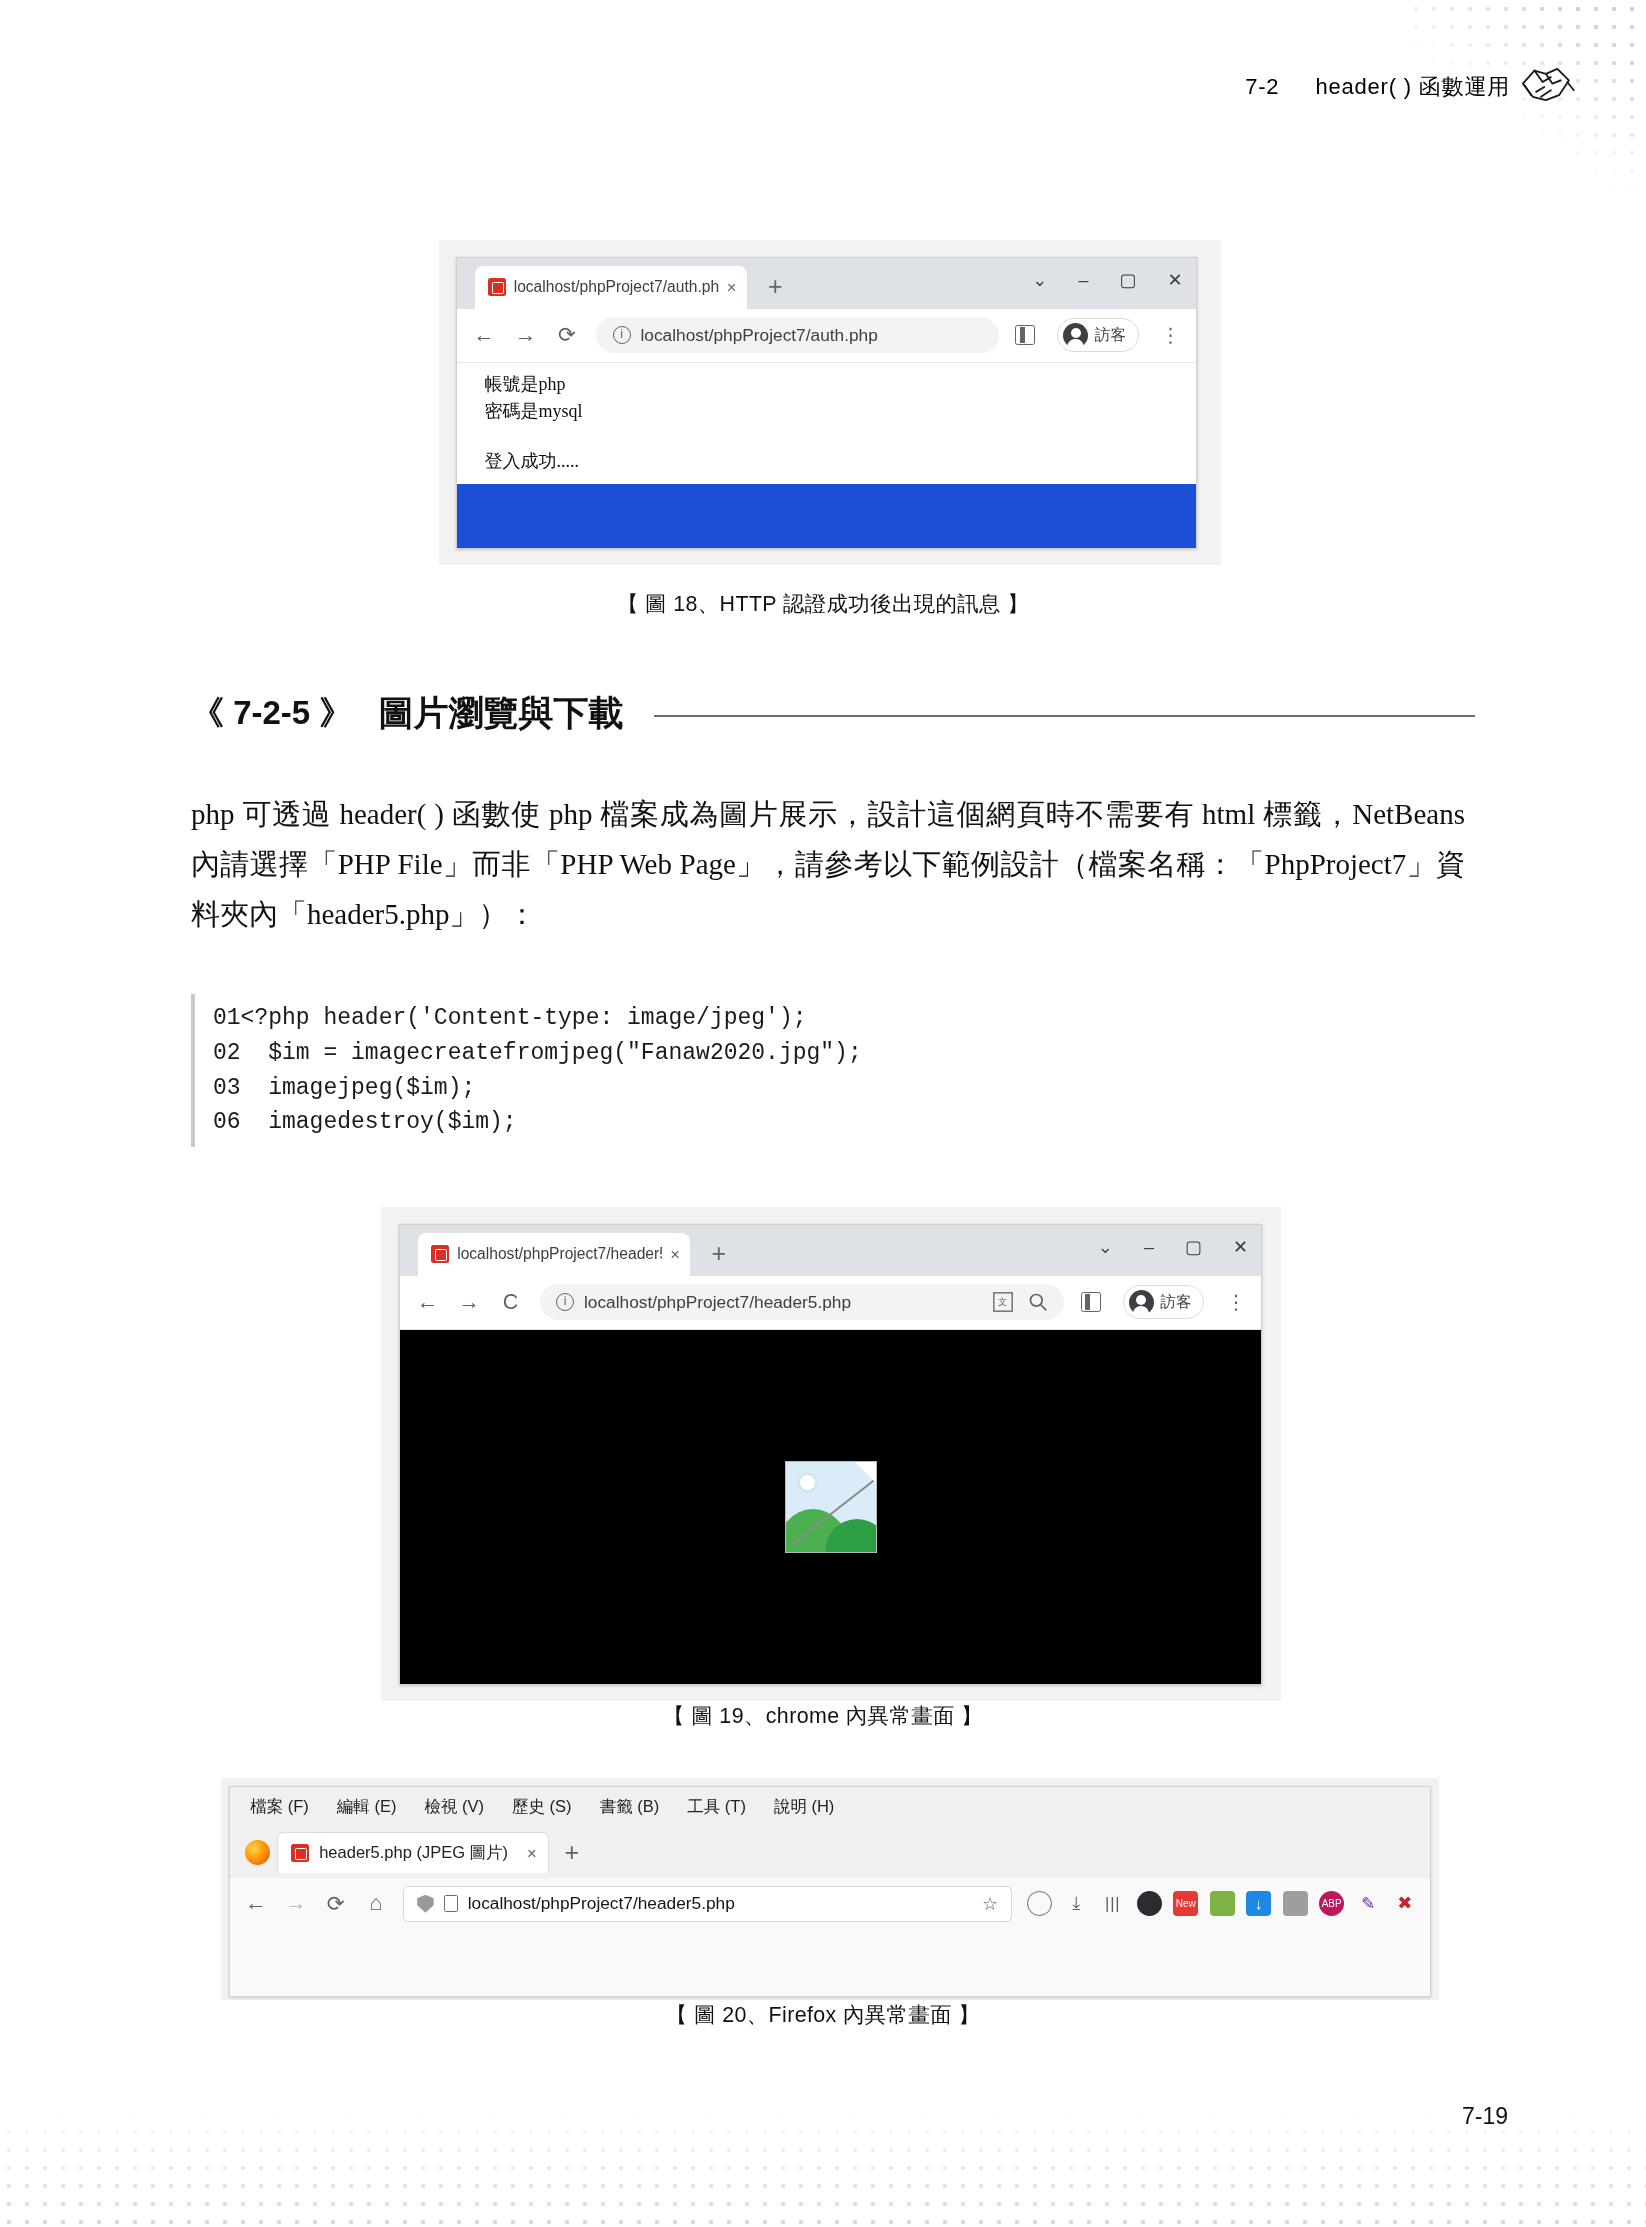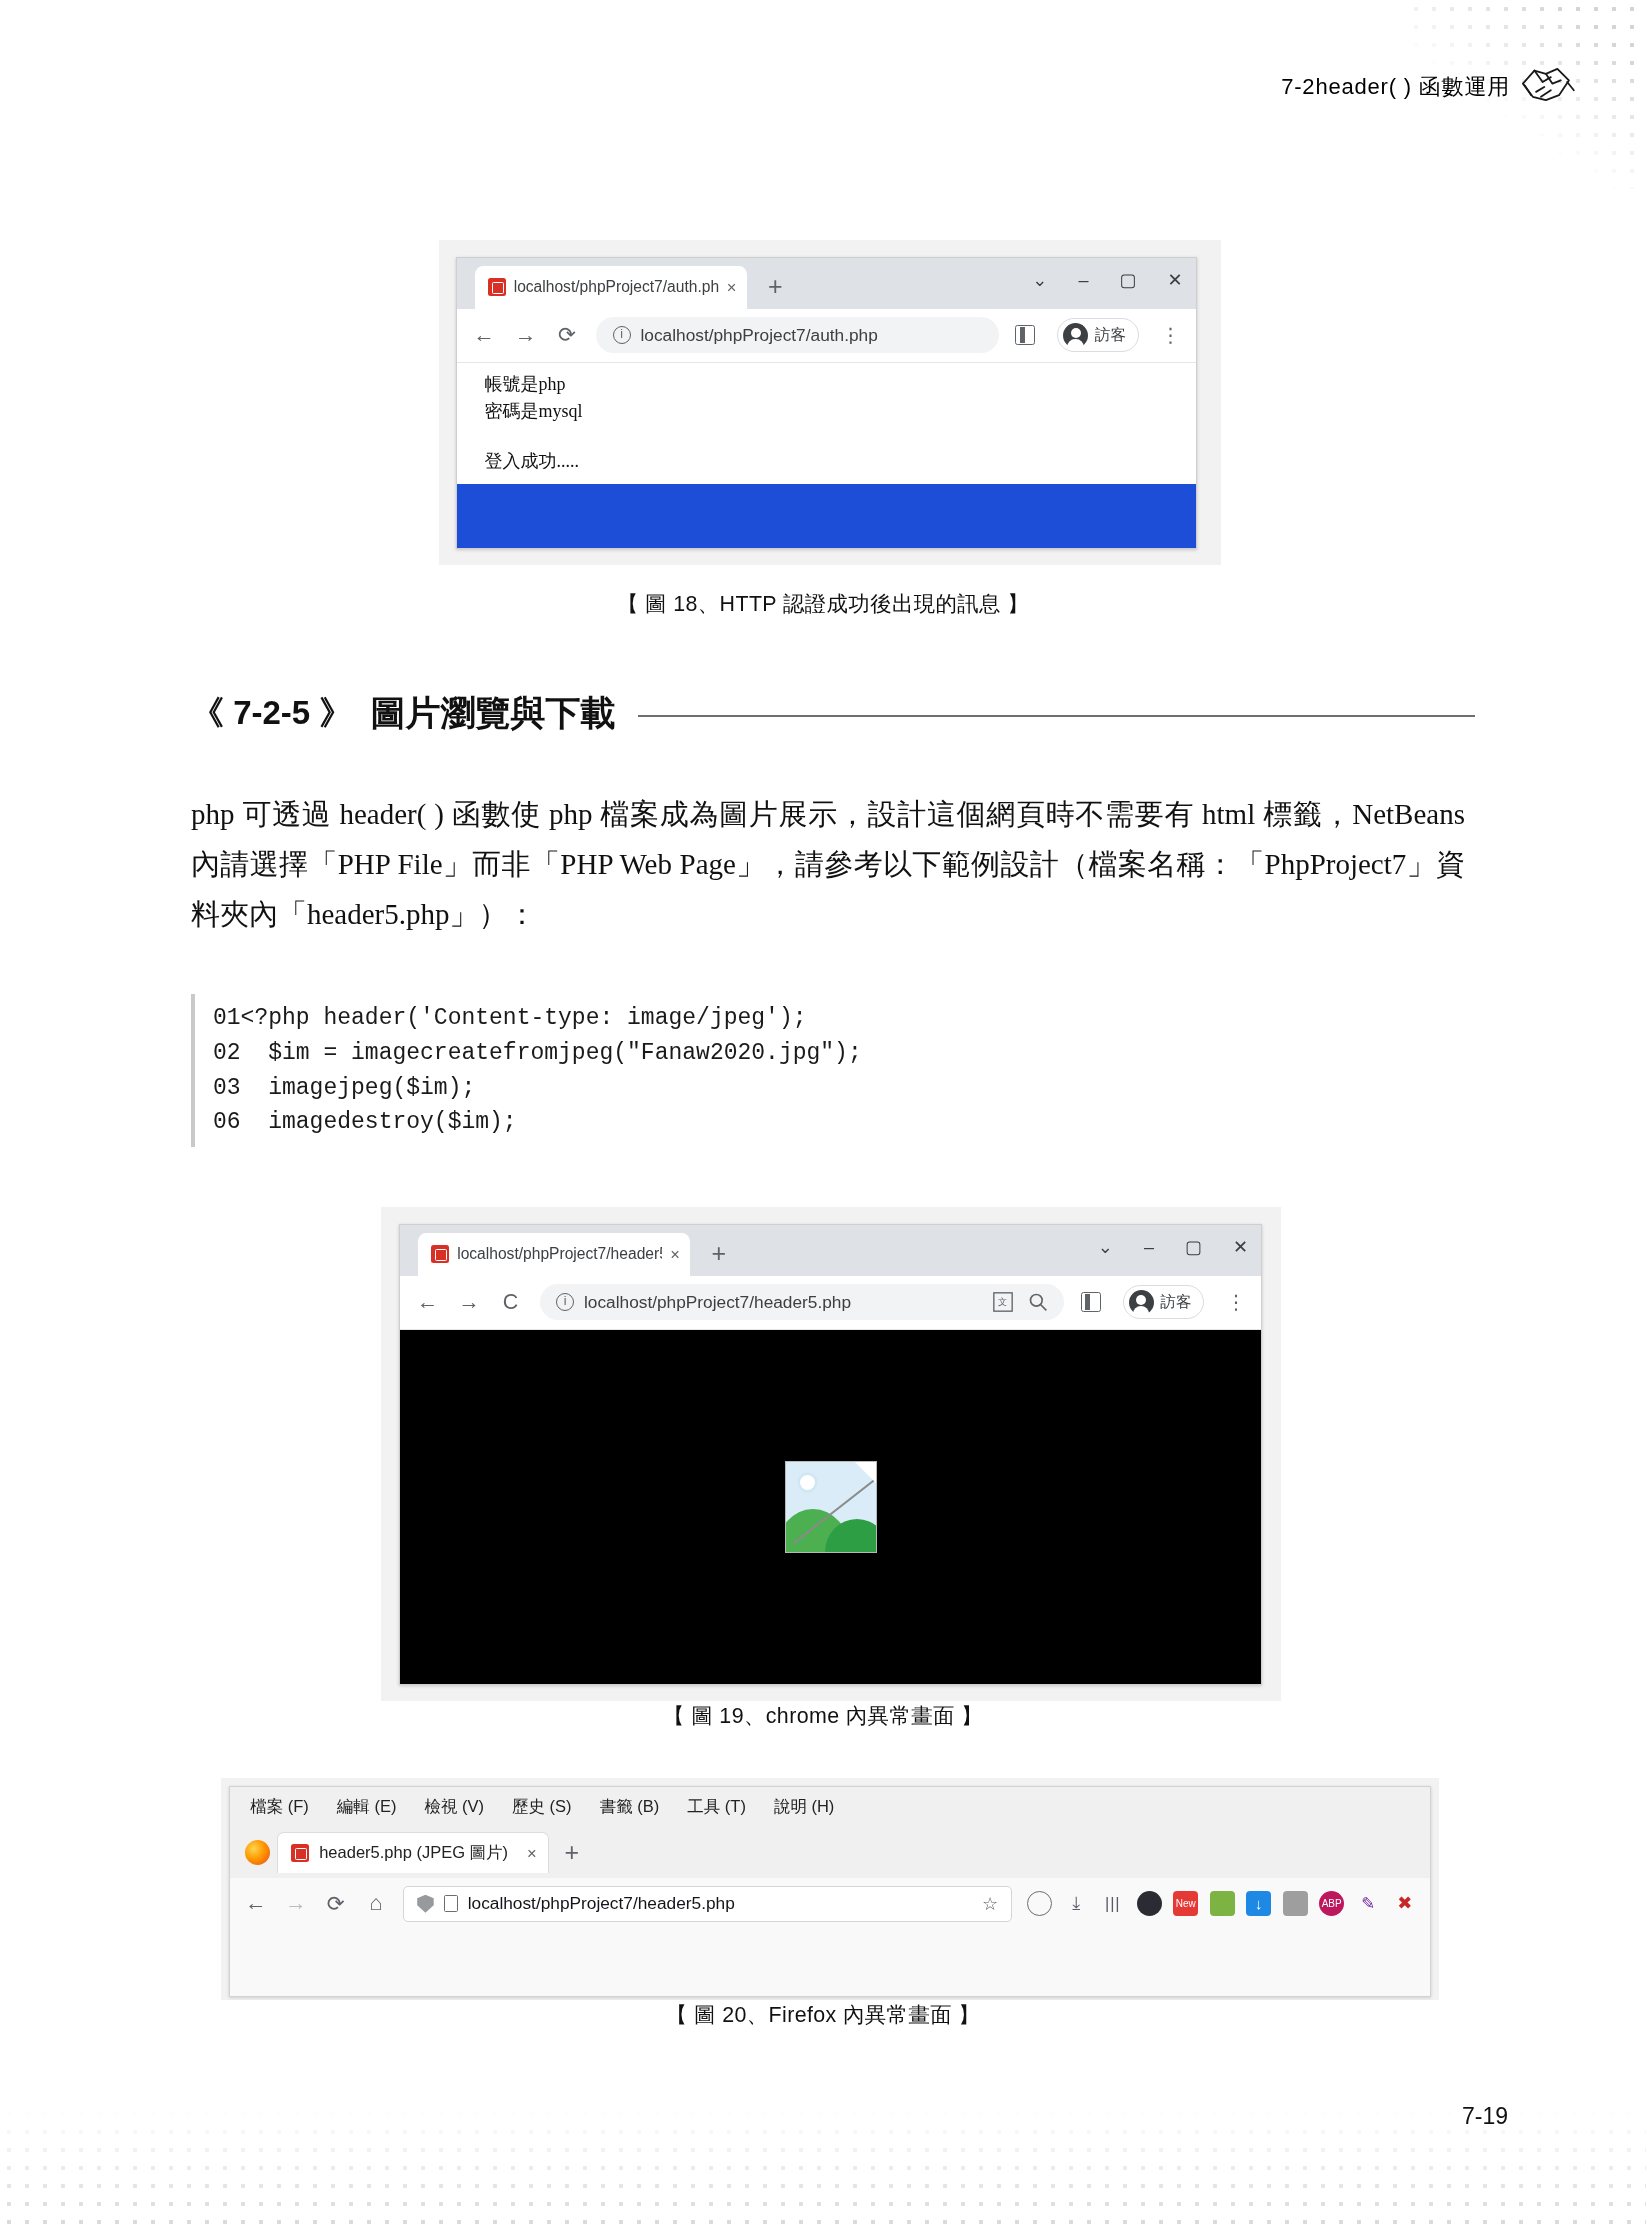--- a/index.html
+++ b/index.html
@@ -33,20 +33,21 @@
     -webkit-mask-image: linear-gradient(0deg, rgba(0,0,0,1) 6%, rgba(0,0,0,0) 85%);
     mask-image: linear-gradient(0deg, rgba(0,0,0,1) 6%, rgba(0,0,0,0) 85%);
   }
 
   
   .page-header {
     position: absolute;
     top: 72px; right: 136px;
     display: flex;
     align-items: center;
+    gap: 36px;
     text-align: right;
   }
   .hdr-num {
     font-family: "Liberation Sans", sans-serif;
     font-size: 22px;
     color: #000;
     letter-spacing: 0.8px;
   }
   .hdr-title {
     font-family: "Liberation Sans", sans-serif;
@@ -252,21 +253,21 @@
     letter-spacing: 0.4px;
   }
 
   
   .sec-head {
     position: absolute;
     left: 191px; top: 690px;
     width: 1284px;
     display: flex;
     align-items: center;
-    gap: 0;
+    gap: 8px;
   }
   .sec-num {
     font-family: "Liberation Sans", sans-serif;
     font-weight: bold;
     font-size: 33px;
     color: #111;
     white-space: nowrap;
   }
   .sec-title {
     font-family: "Liberation Sans", sans-serif;

